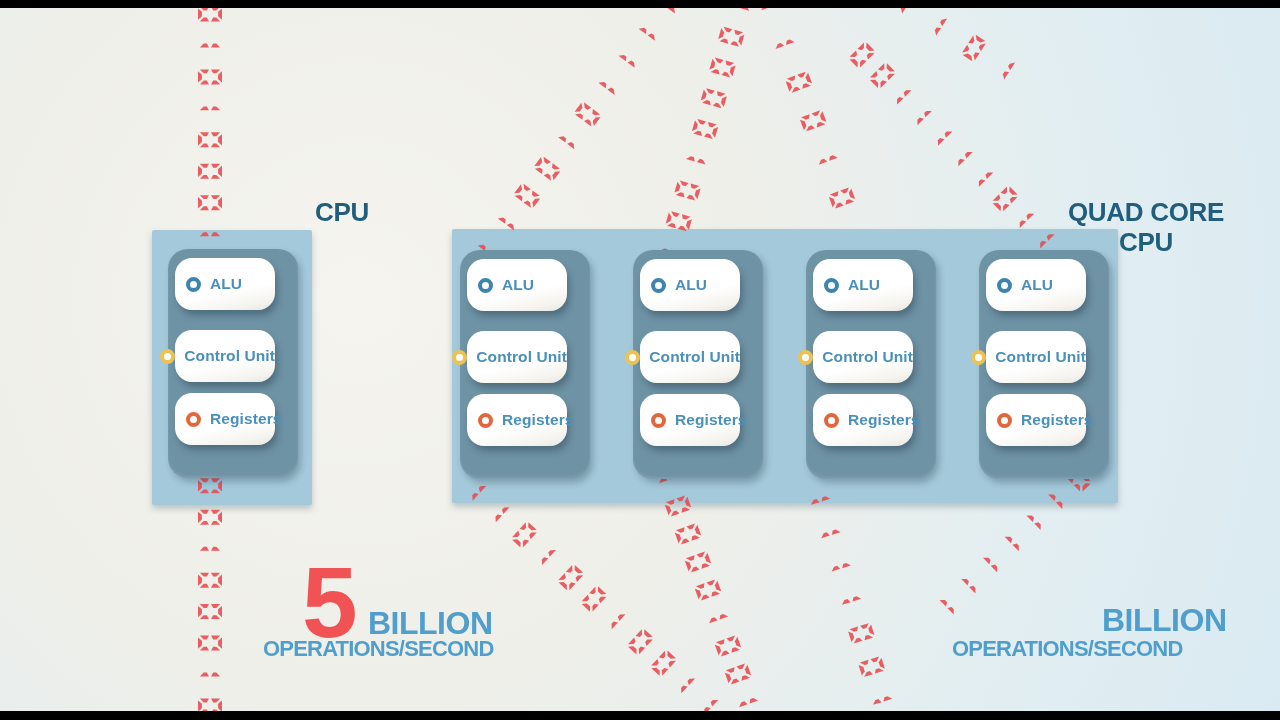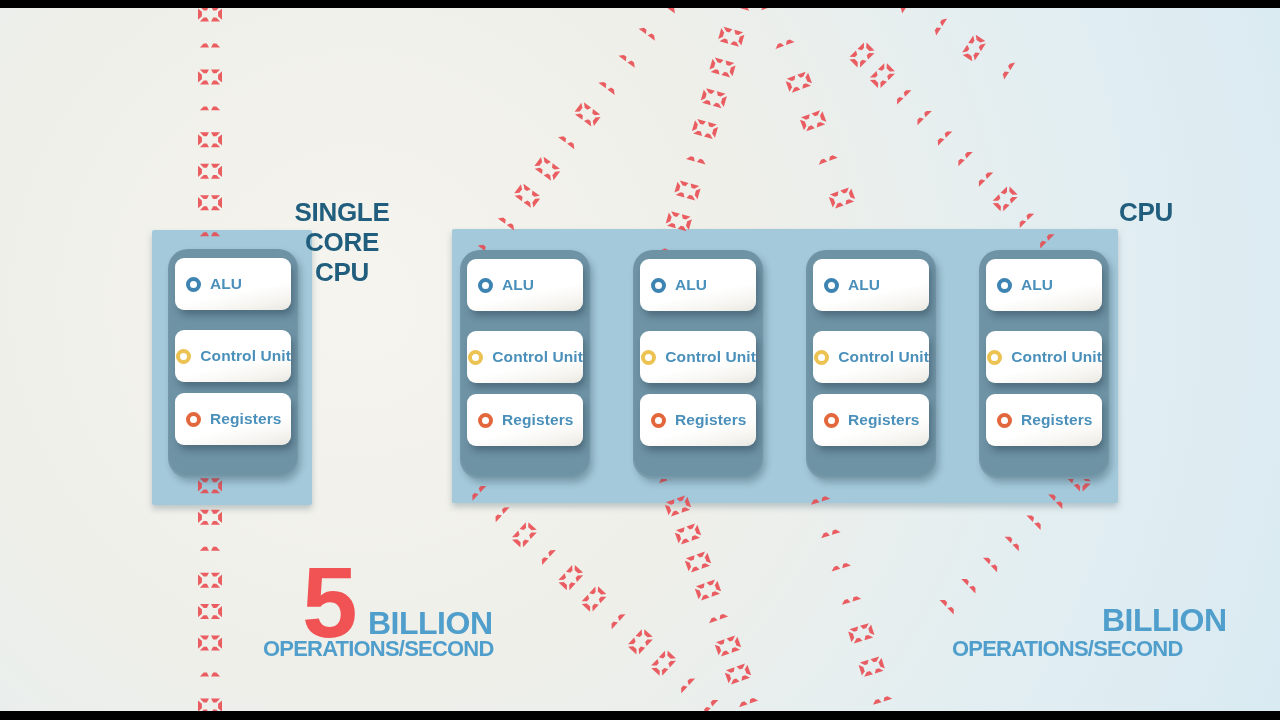--- a/index.html
+++ b/index.html
@@ -18,21 +18,21 @@
   #box-single{left:152px;top:230px;width:160px;height:275px;}
   #box-quad{left:452px;top:229px;width:666px;height:274px;}
 
   
   #streams{position:absolute;left:0;top:0;z-index:2;}
 
   
   #cores-layer{position:absolute;left:0;top:0;width:1280px;height:720px;z-index:3;pointer-events:none;}
   .core{position:absolute;width:130px;height:229px;background:#6e93a5;border-radius:20px;
         box-shadow:3px 4px 6px rgba(30,55,70,0.28), inset 0 -2px 3px rgba(255,255,255,0.12);}
-  .card{position:absolute;left:7px;width:116px;height:52px;border-radius:9px;
+  .card{position:absolute;left:7px;width:100px;height:52px;border-radius:17px;
         background:linear-gradient(168deg,#ffffff 62%,#f4f3ee 86%,#e7e6e0 100%);
         box-shadow:3px 6px 7px -1px rgba(40,62,78,0.45);
         display:flex;align-items:center;}
   .card.row0{top:9px;}  .card.row1{top:81px;justify-content:flex-end;}  .card.row2{top:144px;}
   .ring{display:inline-block;width:7px;height:7px;border-radius:50%;
         background:#fff;border:4px solid #888;margin-left:11px;flex:0 0 auto;}
   .card-label{margin-left:9px;font-size:15.5px;font-weight:700;color:#4a90ba;letter-spacing:0.1px;
               white-space:nowrap;}
 
   
@@ -244,24 +244,24 @@
           <span class="card-label">Control Unit</span>
         </div>
         <div class="card row2">
           <span class="ring" style="border-color: rgb(227, 103, 60);"></span>
           <span class="card-label">Registers</span>
         </div>
       </div>
     </div>
 
   <div class="cpu-title" id="title-single">
-    <div>SINGLE CORE</div>
     <div>CPU</div>
   </div>
   <div class="cpu-title" id="title-quad">
+    <div>QUAD CORE</div>
     <div>CPU</div>
   </div>
 
   <div class="stat-number" id="num-single">5</div>
   <div class="stat-unit" id="unit-single">BILLION</div>
   <div class="stat-label" id="label-single">OPERATIONS/SECOND</div>
 
   <div class="stat-unit" id="unit-quad">BILLION</div>
   <div class="stat-label" id="label-quad">OPERATIONS/SECOND</div>
 

